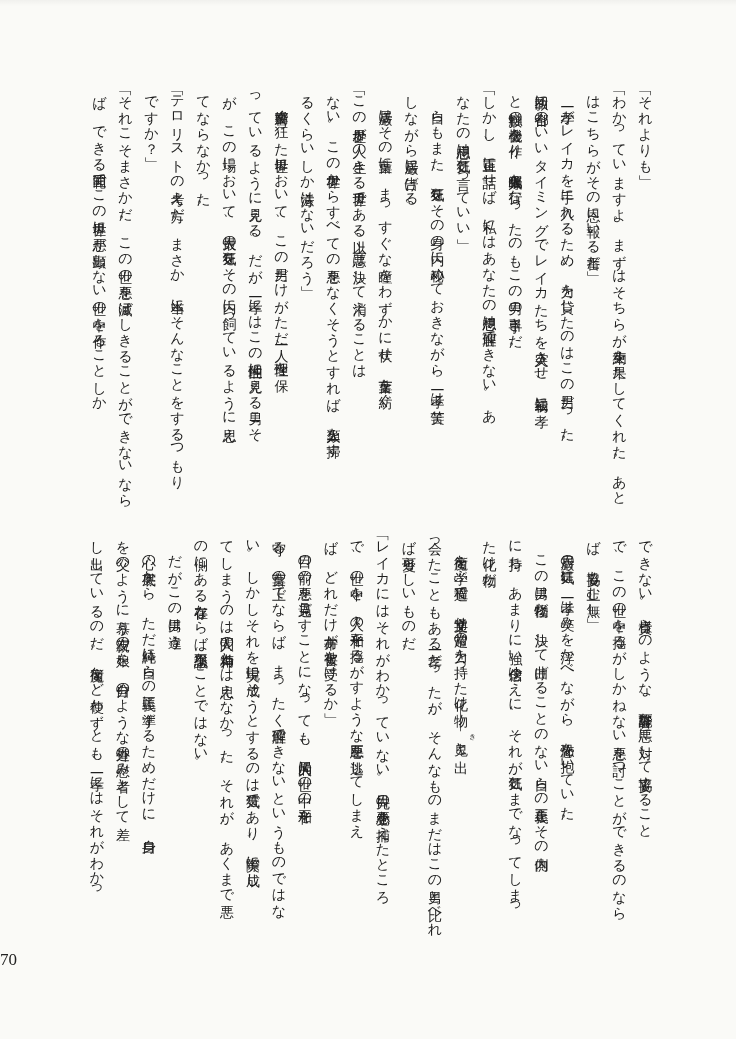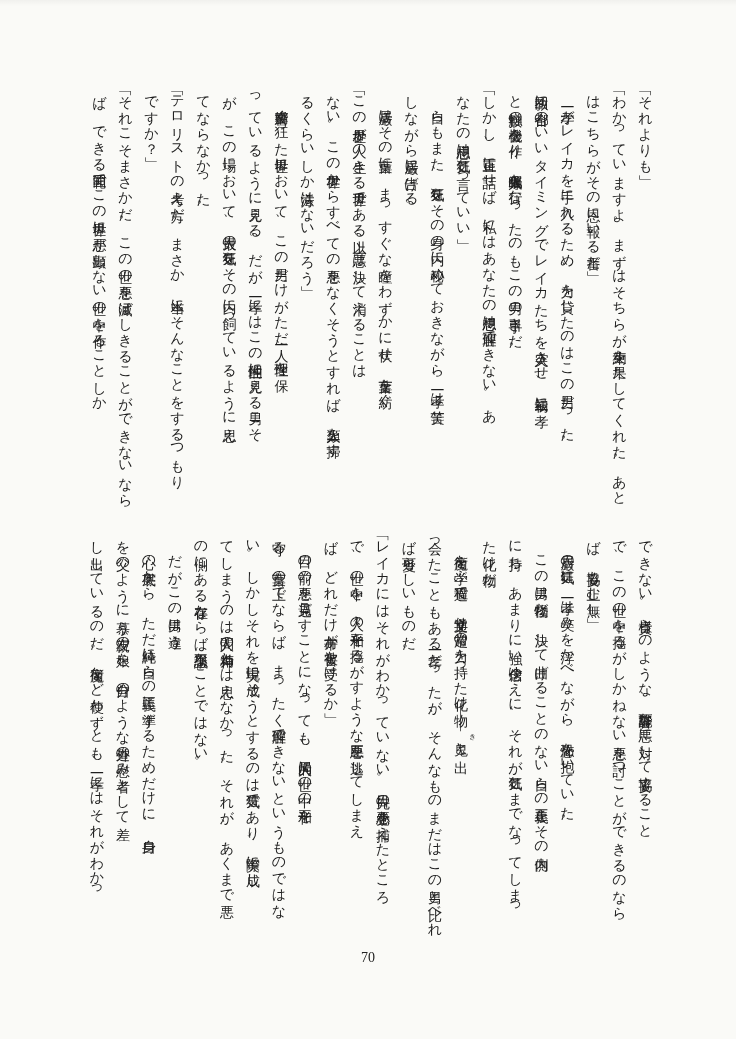--- a/index.html
+++ b/index.html
@@ -33,22 +33,22 @@
     font-feature-settings:"vert";
   }
   ruby rt{
     font-size:7px;
     letter-spacing:0;
     color:#1e1e1e;
   }
   .page-number{
     position:absolute;
     top:950px;left:0;width:100%;
-    text-align:center;
-    font-size:14px;
+    text-align:left;
+    font-size:17px;
     color:#222;
     writing-mode:horizontal-tb;
   }
 </style>
 </head>
 <body>
 
 <div class="page" style="background-color: rgb(250, 250, 247); color: rgb(30, 30, 30);">
 
   <div class="vblock vblock-top">

